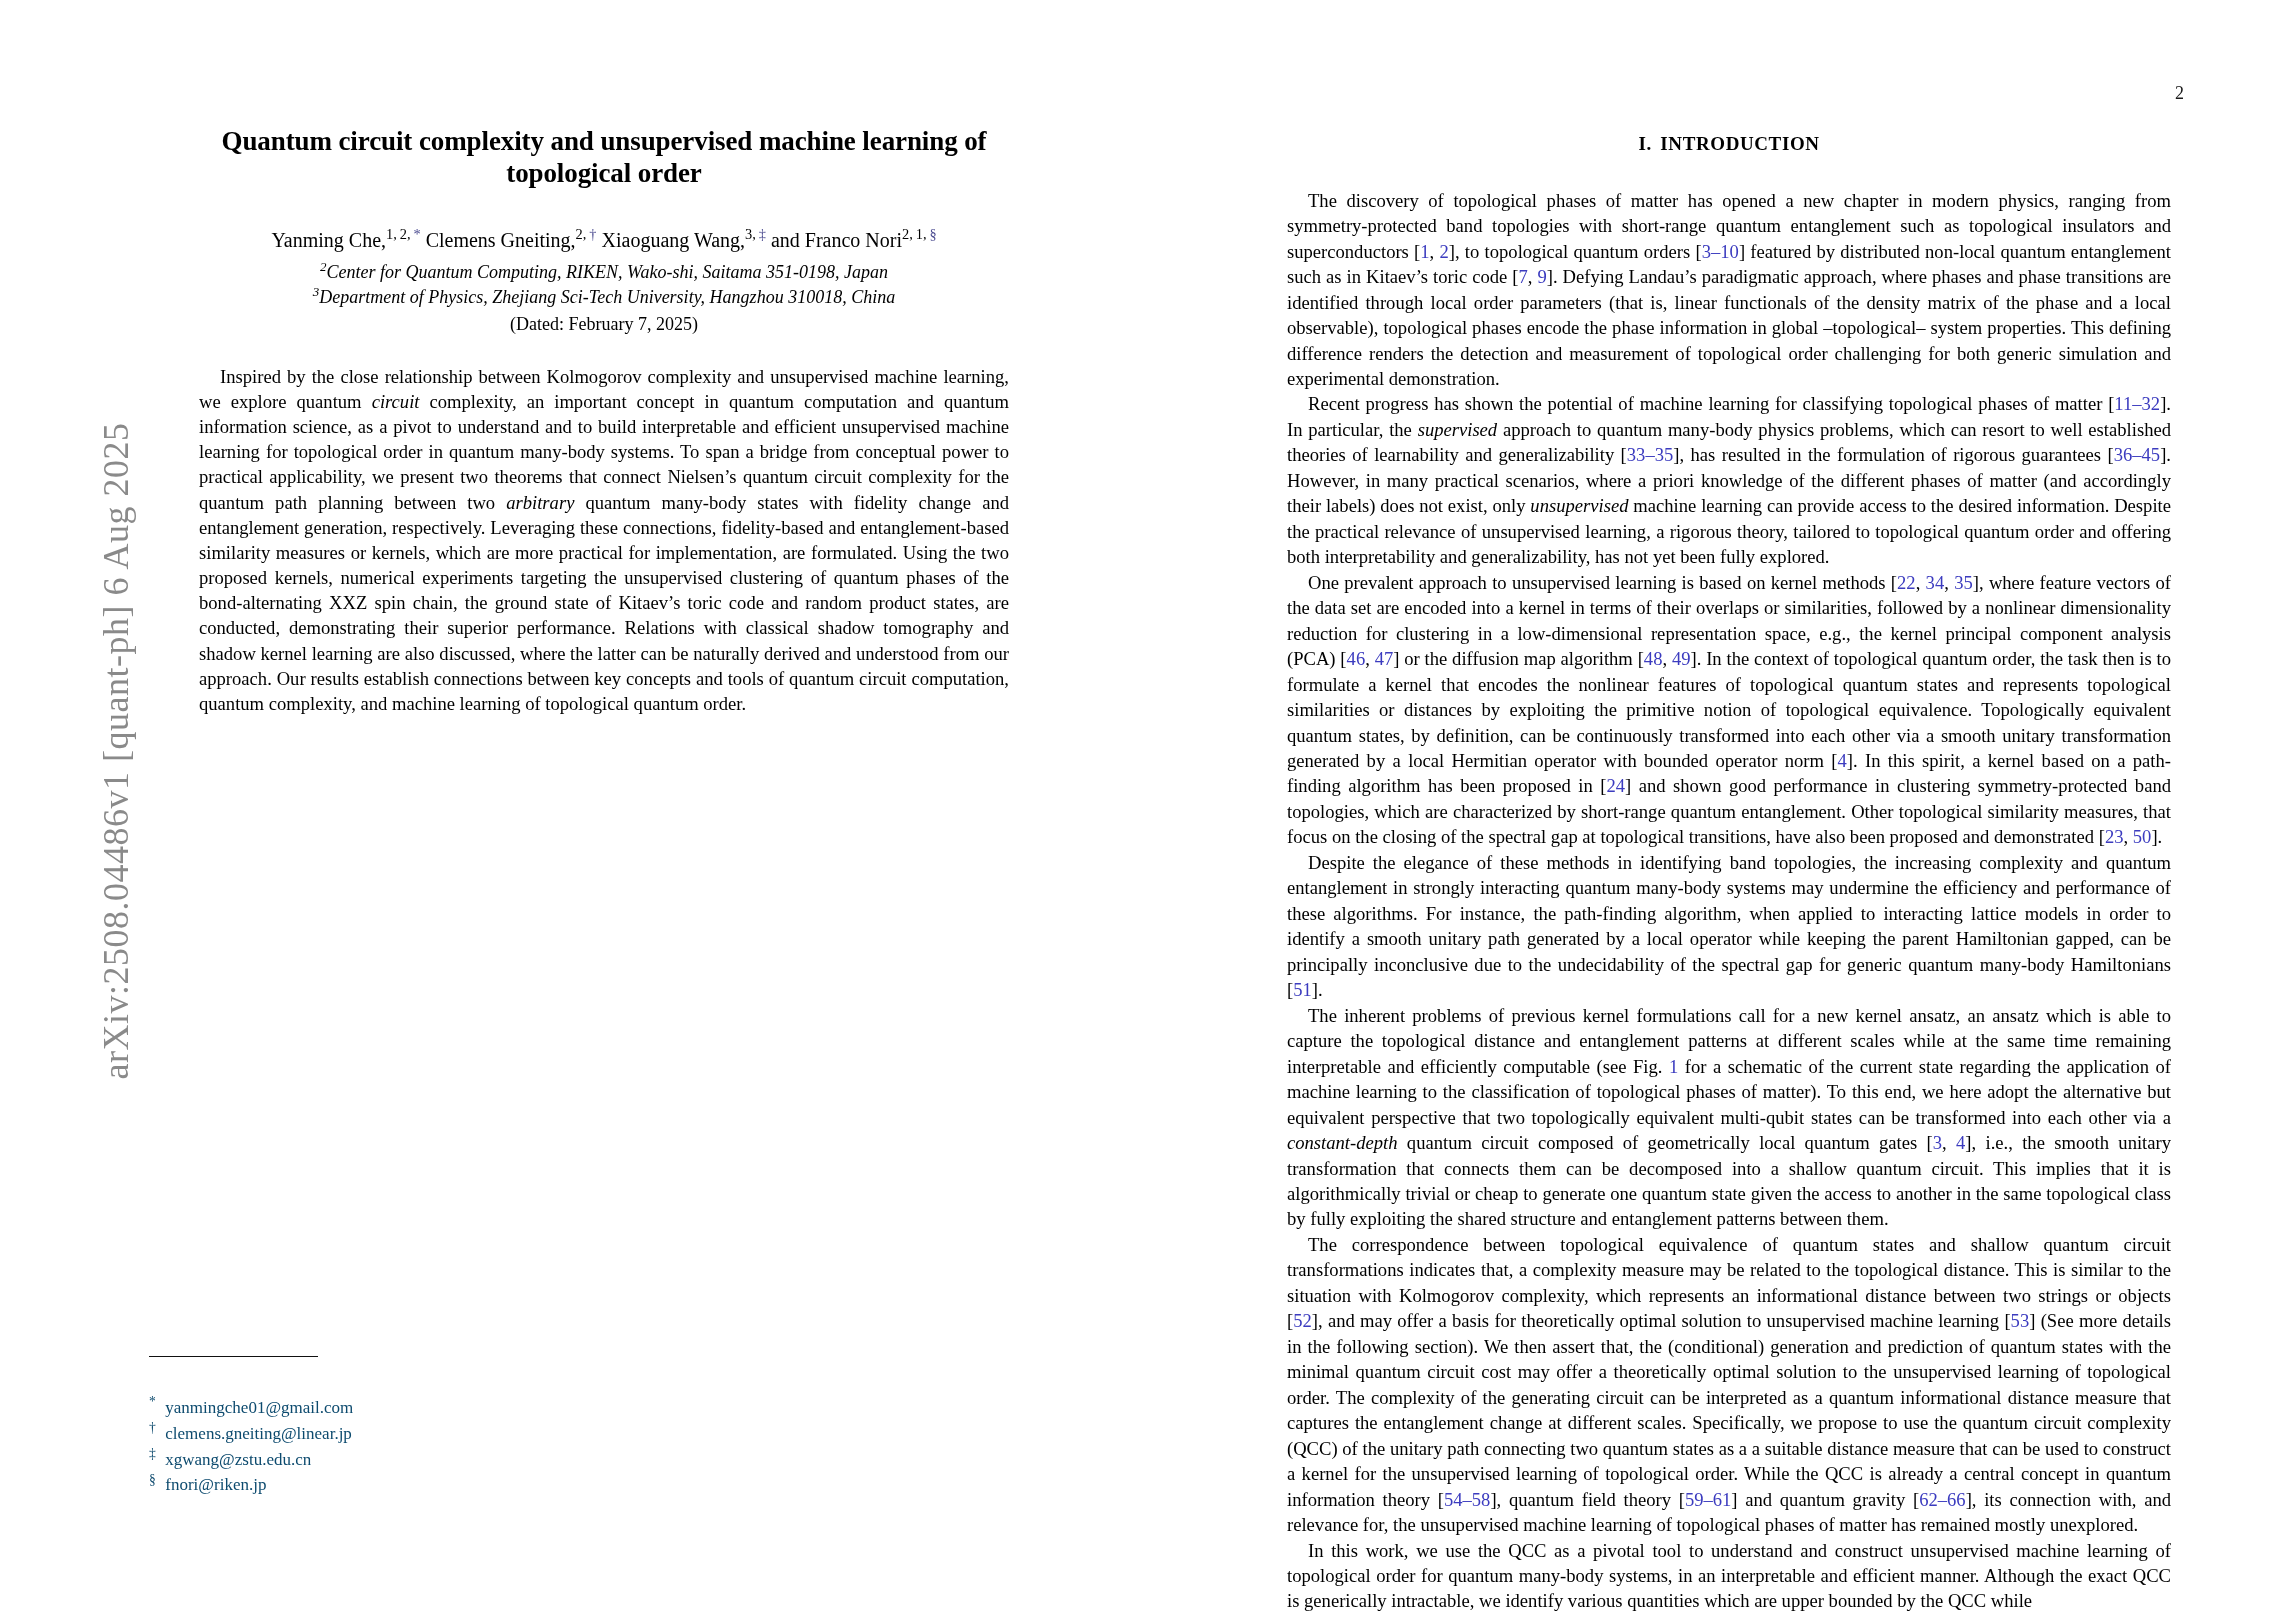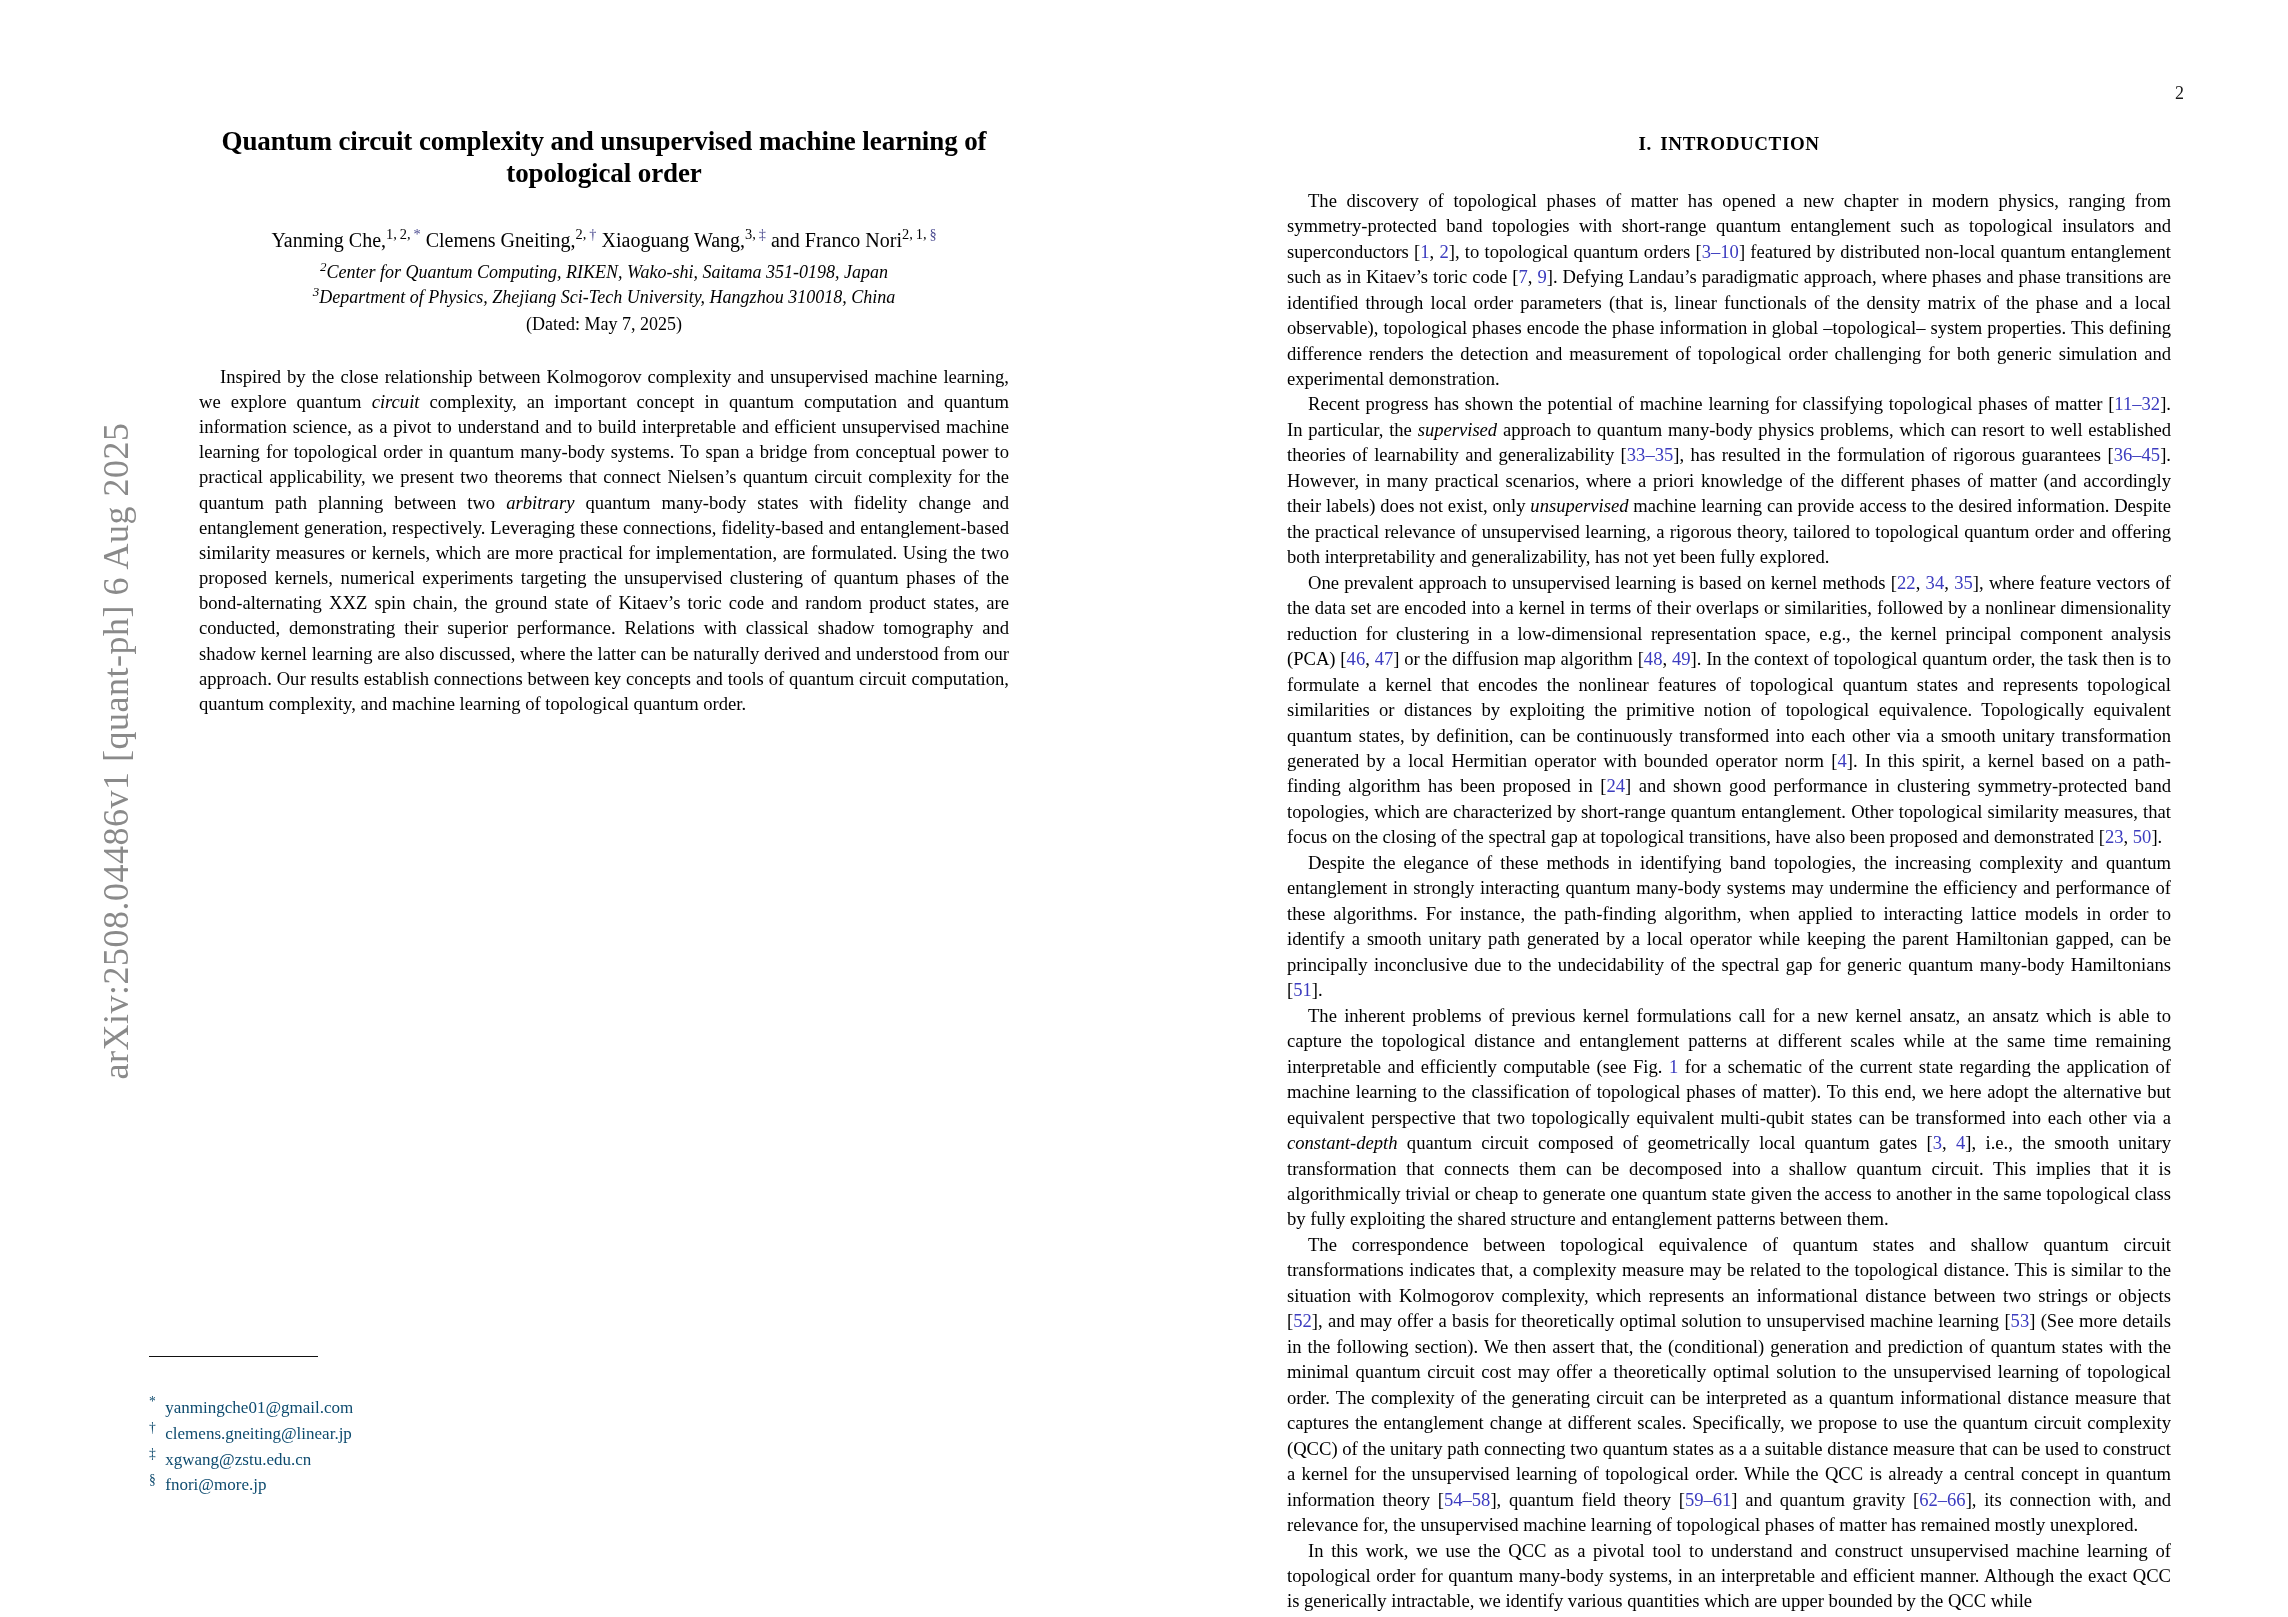--- a/index.html
+++ b/index.html
@@ -164,40 +164,40 @@
 
   <div class="col" id="left-col">
 
     <h1 class="paper-title">Quantum circuit complexity and unsupervised machine learning of topological order</h1>
 
     <div class="authors">Yanming Che,<sup>1, 2, <span class="sym">*</span></sup> Clemens Gneiting,<sup>2, <span class="sym">†</span></sup> Xiaoguang Wang,<sup>3, <span class="sym">‡</span></sup> and Franco Nori<sup>2, 1, <span class="sym">§</span></sup></div>
 
     <div class="affil"><sup>2</sup>Center for Quantum Computing, RIKEN, Wako-shi, Saitama 351-0198, Japan</div>
     <div class="affil"><sup>3</sup>Department of Physics, Zhejiang Sci-Tech University, Hangzhou 310018, China</div>
 
-    <div class="dated">(Dated: May 7, 2025)</div>
+    <div class="dated">(Dated: February 7, 2025)</div>
 
     <div class="abstract">
       <p>Inspired by the close relationship between Kolmogorov complexity and unsupervised machine learning, we explore quantum <em>circuit</em> complexity, an important concept in quantum computation and quantum information science, as a pivot to understand and to build interpretable and efficient unsupervised machine learning for topological order in quantum many-body systems. To span a bridge from conceptual power to practical applicability, we present two theorems that connect Nielsen’s quantum circuit complexity for the quantum path planning between two <em>arbitrary</em> quantum many-body states with fidelity change and entanglement generation, respectively. Leveraging these connections, fidelity-based and entanglement-based similarity measures or kernels, which are more practical for implementation, are formulated. Using the two proposed kernels, numerical experiments targeting the unsupervised clustering of quantum phases of the bond-alternating XXZ spin chain, the ground state of Kitaev’s toric code and random product states, are conducted, demonstrating their superior performance. Relations with classical shadow tomography and shadow kernel learning are also discussed, where the latter can be naturally derived and understood from our approach. Our results establish connections between key concepts and tools of quantum circuit computation, quantum complexity, and machine learning of topological quantum order.</p>
     </div>
   </div>
 
   <div id="footnotes">
     <div id="footnote-rule"></div>
     <div class="fn-line">
       <span class="fn-mark">*</span><span>yanmingche01@gmail.com</span>
     </div>
     <div class="fn-line">
       <span class="fn-mark">†</span><span>clemens.gneiting@linear.jp</span>
     </div>
     <div class="fn-line">
       <span class="fn-mark">‡</span><span>xgwang@zstu.edu.cn</span>
     </div>
     <div class="fn-line">
-      <span class="fn-mark">§</span><span>fnori@more.jp</span>
+      <span class="fn-mark">§</span><span>fnori@riken.jp</span>
     </div>
   </div>
 
   <div class="col" id="right-col">
     <h2 class="section-head">
       <span class="num">I.</span><span>INTRODUCTION</span>
     </h2>
 
     <div class="body-text">
       <p>The discovery of topological phases of matter has opened a new chapter in modern physics, ranging from symmetry-protected band topologies with short-range quantum entanglement such as topological insulators and superconductors [<span class="cite">1</span>, <span class="cite">2</span>], to topological quantum orders [<span class="cite">3–10</span>] featured by distributed non-local quantum entanglement such as in Kitaev’s toric code [<span class="cite">7</span>, <span class="cite">9</span>]. Defying Landau’s paradigmatic approach, where phases and phase transitions are identified through local order parameters (that is, linear functionals of the density matrix of the phase and a local observable), topological phases encode the phase information in global –topological– system properties. This defining difference renders the detection and measurement of topological order challenging for both generic simulation and experimental demonstration.</p>

